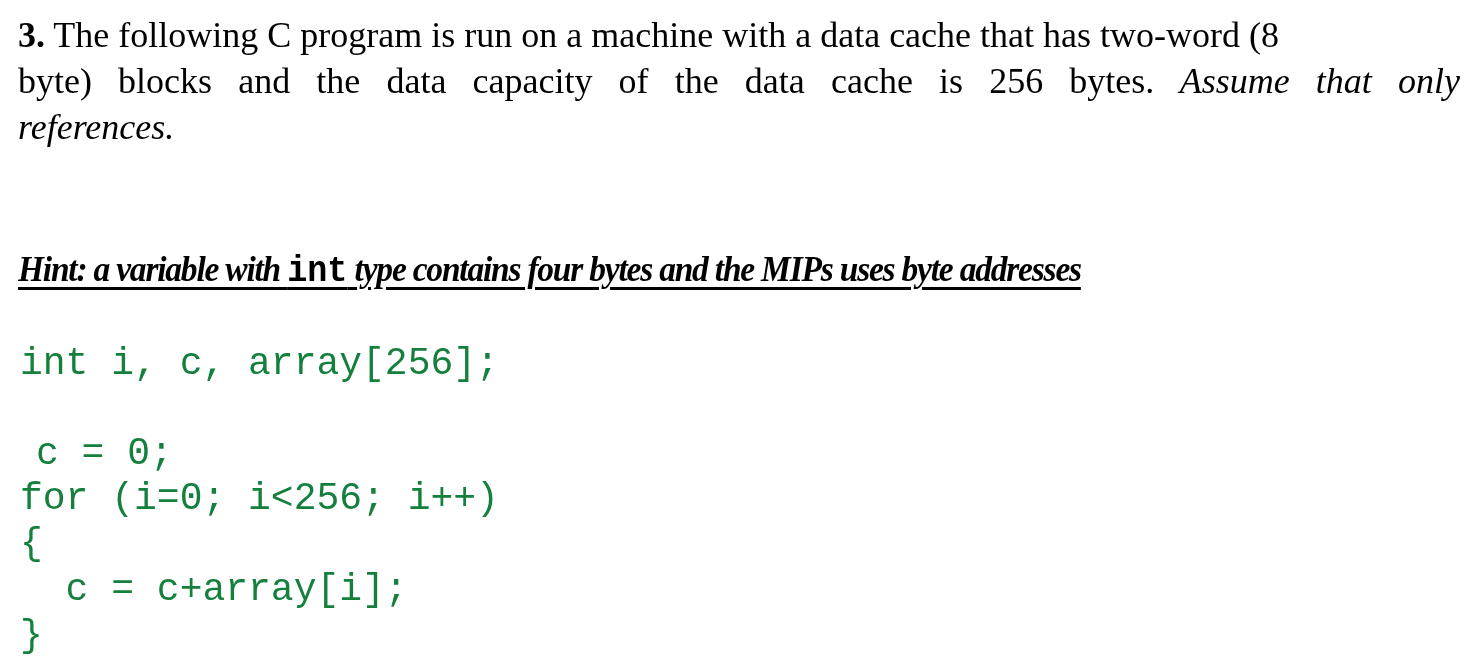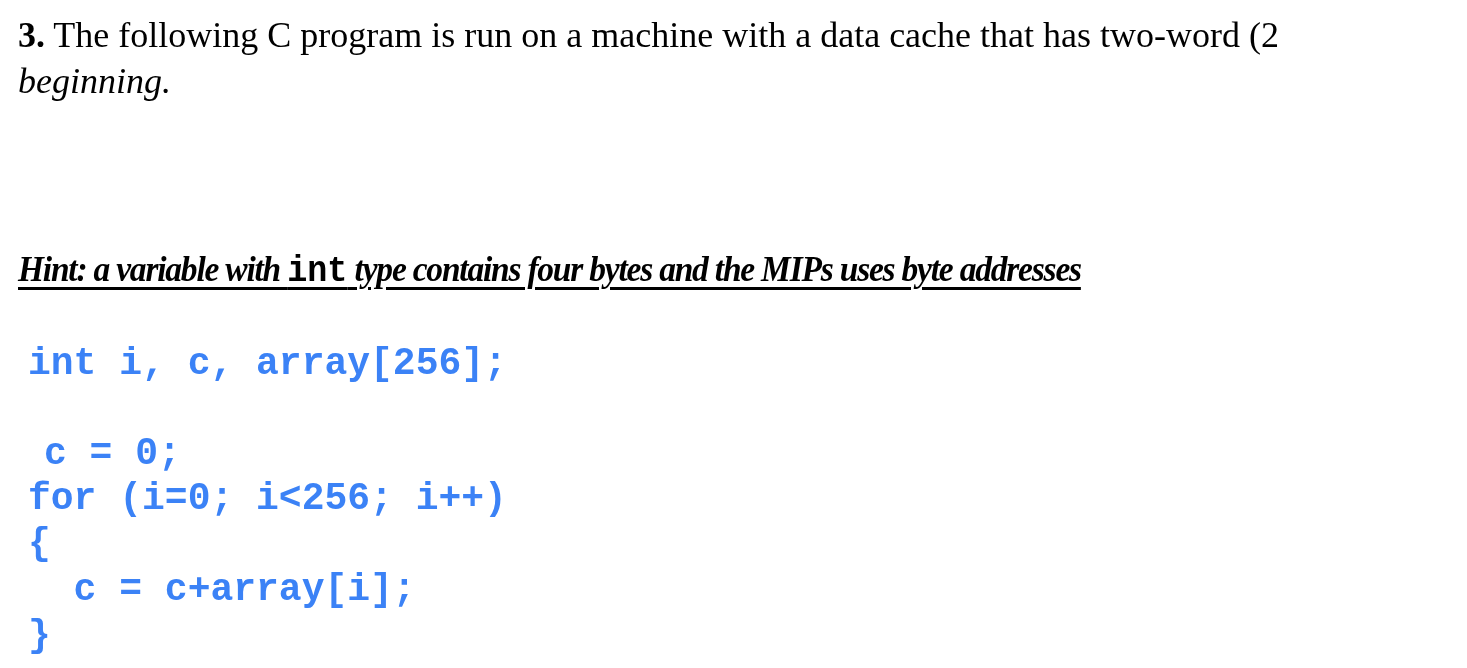--- a/index.html
+++ b/index.html
@@ -17,31 +17,32 @@
     font-family: "Liberation Serif", serif; font-size: 36px; font-weight: bold; font-style: italic;
     letter-spacing: -1.3px; white-space: nowrap;
     text-decoration: underline; text-decoration-thickness: 3px; text-underline-offset: 6px;
     transform: scaleX(0.93); transform-origin: left center;
   }
   .hint .code-kw {
     font-family: "Liberation Mono", monospace; font-style: normal; font-weight: bold; letter-spacing: 0;
     text-decoration: none;
   }
   .code {
-    position: absolute; left: 28px;
+    position: absolute; left: 20px;
     font-family: "Liberation Mono", monospace; font-size: 38px; line-height: 45px;
-    white-space: pre; color: #3b82f6; font-weight: bold;
+    white-space: pre; color: #15803d;
   }
 </style>
 </head>
 <body>
 
 <div class="para">
-  <span class="line"><span class="num">3.</span><span> The following C program is run on a machine with a data cache that has two-word (2</span></span>
-  <span class="line it">beginning.</span>
+  <span class="line"><span class="num">3.</span><span> The following C program is run on a machine with a data cache that has two-word (8</span></span>
+  <span class="line justify"><span>byte) blocks and the data capacity of the data cache is 256 bytes.</span><span class="it"> Assume that only</span></span>
+  <span class="line it">references.</span>
 </div>
 
 <div class="hint"><span>Hint: a variable with </span><span class="code-kw">int</span><span> type contains four bytes and the MIPs uses byte addresses</span></div>
 
 <div class="code" style="top:341px;">int i, c, array[256];</div>
 <div class="code" style="top:431px;margin-left:16px;">c = 0;</div>
 <div class="code" style="top:476px;">for (i=0; i&lt;256; i++)</div>
 <div class="code" style="top:521px;">{</div>
 <div class="code" style="top:567px;">  c = c+array[i];</div>
 <div class="code" style="top:613px;">}</div>

